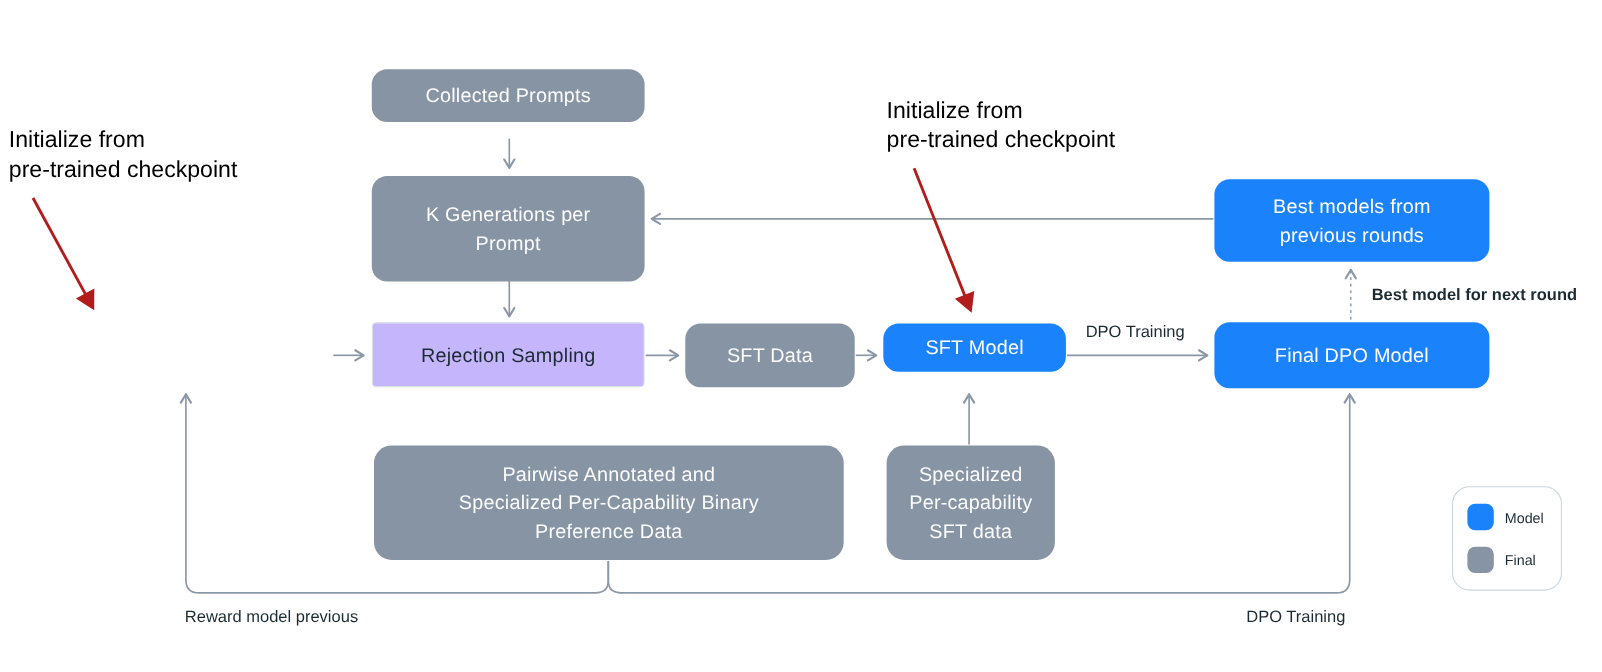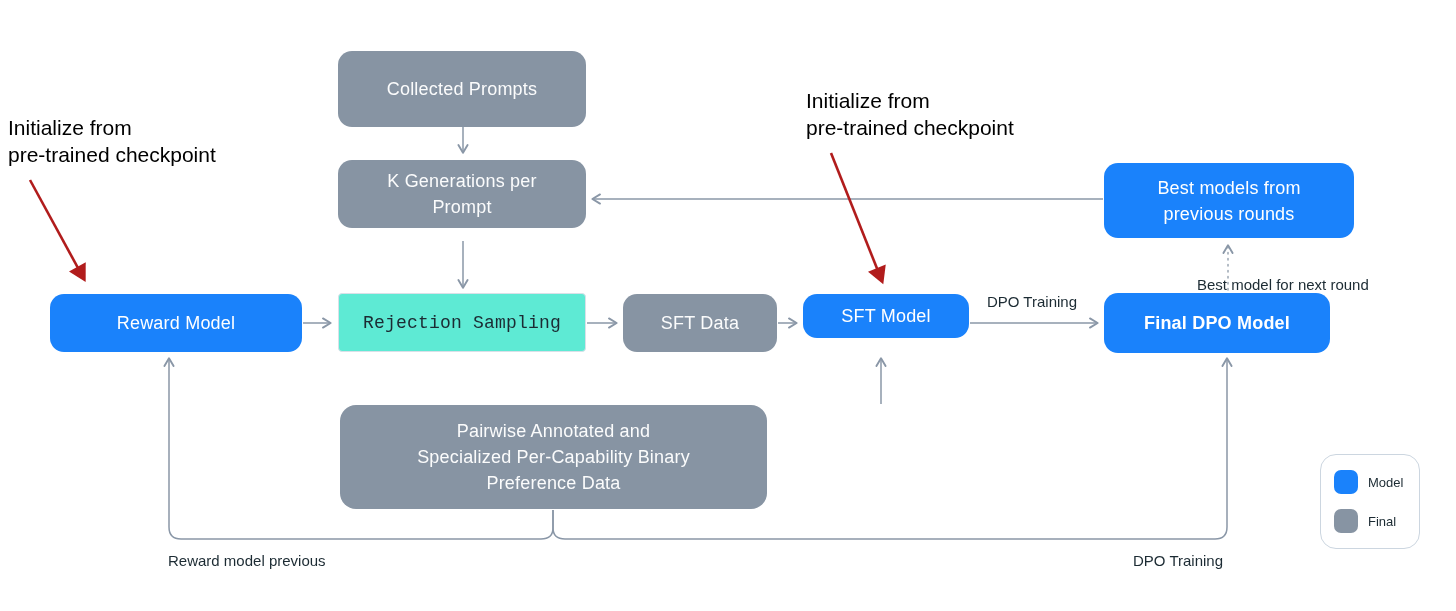--- a/index.html
+++ b/index.html
@@ -4,27 +4,27 @@
 <style>
   html,body{margin:0;padding:0;background:#ffffff;}
   body{font-family:"Liberation Sans","DejaVu Sans",sans-serif;}
   .canvas{position:relative;width:1456px;height:611px;background:#ffffff;overflow:hidden;}
   .layer{position:absolute;left:0;top:0;width:1456px;height:611px;}
   .node{position:absolute;display:flex;align-items:center;justify-content:center;
         text-align:center;box-sizing:border-box;white-space:pre-line;
         font-size:18px;line-height:26px;letter-spacing:.2px;}
   .node.blue{background:#1a82fb;color:#ffffff;border-radius:14px;}
   .node.gray{background:#8794a3;color:rgba(255,255,255,.97);border-radius:14px;}
-  .node.white{background:#5eead4;color:#1c2b33;border:1.5px solid #d9e0e8;border-radius:4px;font-family:Liberation Mono, monospace;}
+  .node.white{background:#c4b5fd;color:#1c2b33;border:1.5px solid #d9e0e8;border-radius:4px;}
   .edge-label{position:absolute;color:#1c2b33;font-size:15px;white-space:nowrap;}
   .annotation{position:absolute;color:#000000;font-size:21px;line-height:27px;
               white-space:pre-line;font-weight:400;}
   .legend{position:absolute;left:1320px;top:442px;width:100px;height:95px;
           border:1px solid #ccd6e0;border-radius:16px;box-sizing:border-box;
-          display:flex;flex-direction:column;justify-content:center;gap:15px;padding-left:13px;margin-top:12px;}
+          display:flex;flex-direction:column;justify-content:center;gap:15px;padding-left:13px;}
   .legend-row{display:flex;align-items:center;gap:10px;}
   .legend-swatch{width:24px;height:24px;border-radius:7px;flex:0 0 auto;}
   .legend-swatch.model{background:#1a82fb;}
   .legend-swatch.data{background:#8794a3;}
   .legend-label{font-size:13px;color:#1c2b33;}
 </style>
 </head>
 <body>
 
 <div class="canvas">
@@ -48,46 +48,48 @@
     <path d="M1103,199 L593,199" fill="none" stroke="#8a97a7" stroke-width="1.5" marker-end="url(#chevGray)"></path>
     <path d="M1228,290 L1228,246" fill="none" stroke="#9aa5b1" stroke-width="1.5" stroke-dasharray="1.5 4.5" stroke-linecap="round" marker-end="url(#chevGray)"></path>
     <path d="M881,404 L881,359" fill="none" stroke="#8a97a7" stroke-width="1.5" marker-end="url(#chevGray)"></path>
     <path d="M553,510 L553,528 Q553,539 541,539 L181,539 Q169,539 169,527 L169,359" fill="none" stroke="#8a97a7" stroke-width="1.5" marker-end="url(#chevGray)"></path>
     <path d="M553,510 L553,528 Q553,539 565,539 L1215,539 Q1227,539 1227,527 L1227,359" fill="none" stroke="#8a97a7" stroke-width="1.5" marker-end="url(#chevGray)"></path>
 
     <path d="M30,180 L84,279" fill="none" stroke="#b11c1c" stroke-width="2.6" marker-end="url(#triRed)"></path>
     <path d="M831,153 L882,281" fill="none" stroke="#b11c1c" stroke-width="2.6" marker-end="url(#triRed)"></path>
   </svg>
 
-  <div class="node gray" style="left:338px;top:51px;width:248px;height:76px;">Collected Prompts</div>
+  <div class="node gray" style="left:338px;top:63px;width:248px;height:48px;">Collected Prompts</div>
 
-  <div class="node gray" style="left:338px;top:160px;width:248px;height:68px;">K Generations per
+  <div class="node gray" style="left:338px;top:160px;width:248px;height:96px;">K Generations per
 Prompt</div>
 
   <div class="node white" style="left:338px;top:293px;width:248px;height:59px;">Rejection Sampling</div>
 
-  <div class="node blue" style="left:50px;top:294px;width:252px;height:58px;">Reward Model</div>
 
   <div class="node gray" style="left:623px;top:294px;width:154px;height:58px;">SFT Data</div>
 
   <div class="node blue" style="left:803px;top:294px;width:166px;height:44px;">SFT Model</div>
 
-  <div class="node blue" style="left:1104px;top:293px;width:226px;height:60px;font-weight:bold;">Final DPO Model</div>
+  <div class="node blue" style="left:1104px;top:293px;width:250px;height:60px;">Final DPO Model</div>
 
   <div class="node blue" style="left:1104px;top:163px;width:250px;height:75px;">Best models from
 previous rounds</div>
 
   <div class="node gray" style="left:340px;top:405px;width:427px;height:104px;border-radius:16px;">Pairwise Annotated and
 Specialized Per-Capability Binary
 Preference Data</div>
 
+  <div class="node gray" style="left:806px;top:405px;width:153px;height:104px;border-radius:16px;">Specialized
+Per-capability
+SFT data</div>
 
   <div class="edge-label" style="left:962px;top:293px;width:140px;text-align:center;font-weight:500;">DPO Training</div>
 
-  <div class="edge-label" style="left:1197px;top:260px;font-weight:400;margin-top:16px;">Best model for next round</div>
+  <div class="edge-label" style="left:1247px;top:260px;font-weight:700;">Best model for next round</div>
 
   <div class="edge-label" style="left:168px;top:552px;font-weight:500;">Reward model previous</div>
 
   <div class="edge-label" style="left:1133px;top:552px;font-weight:500;">DPO Training</div>
 
   <div class="annotation" style="left:8px;top:114px;">Initialize from
 pre-trained checkpoint</div>
 
   <div class="annotation" style="left:806px;top:87px;">Initialize from
 pre-trained checkpoint</div>

